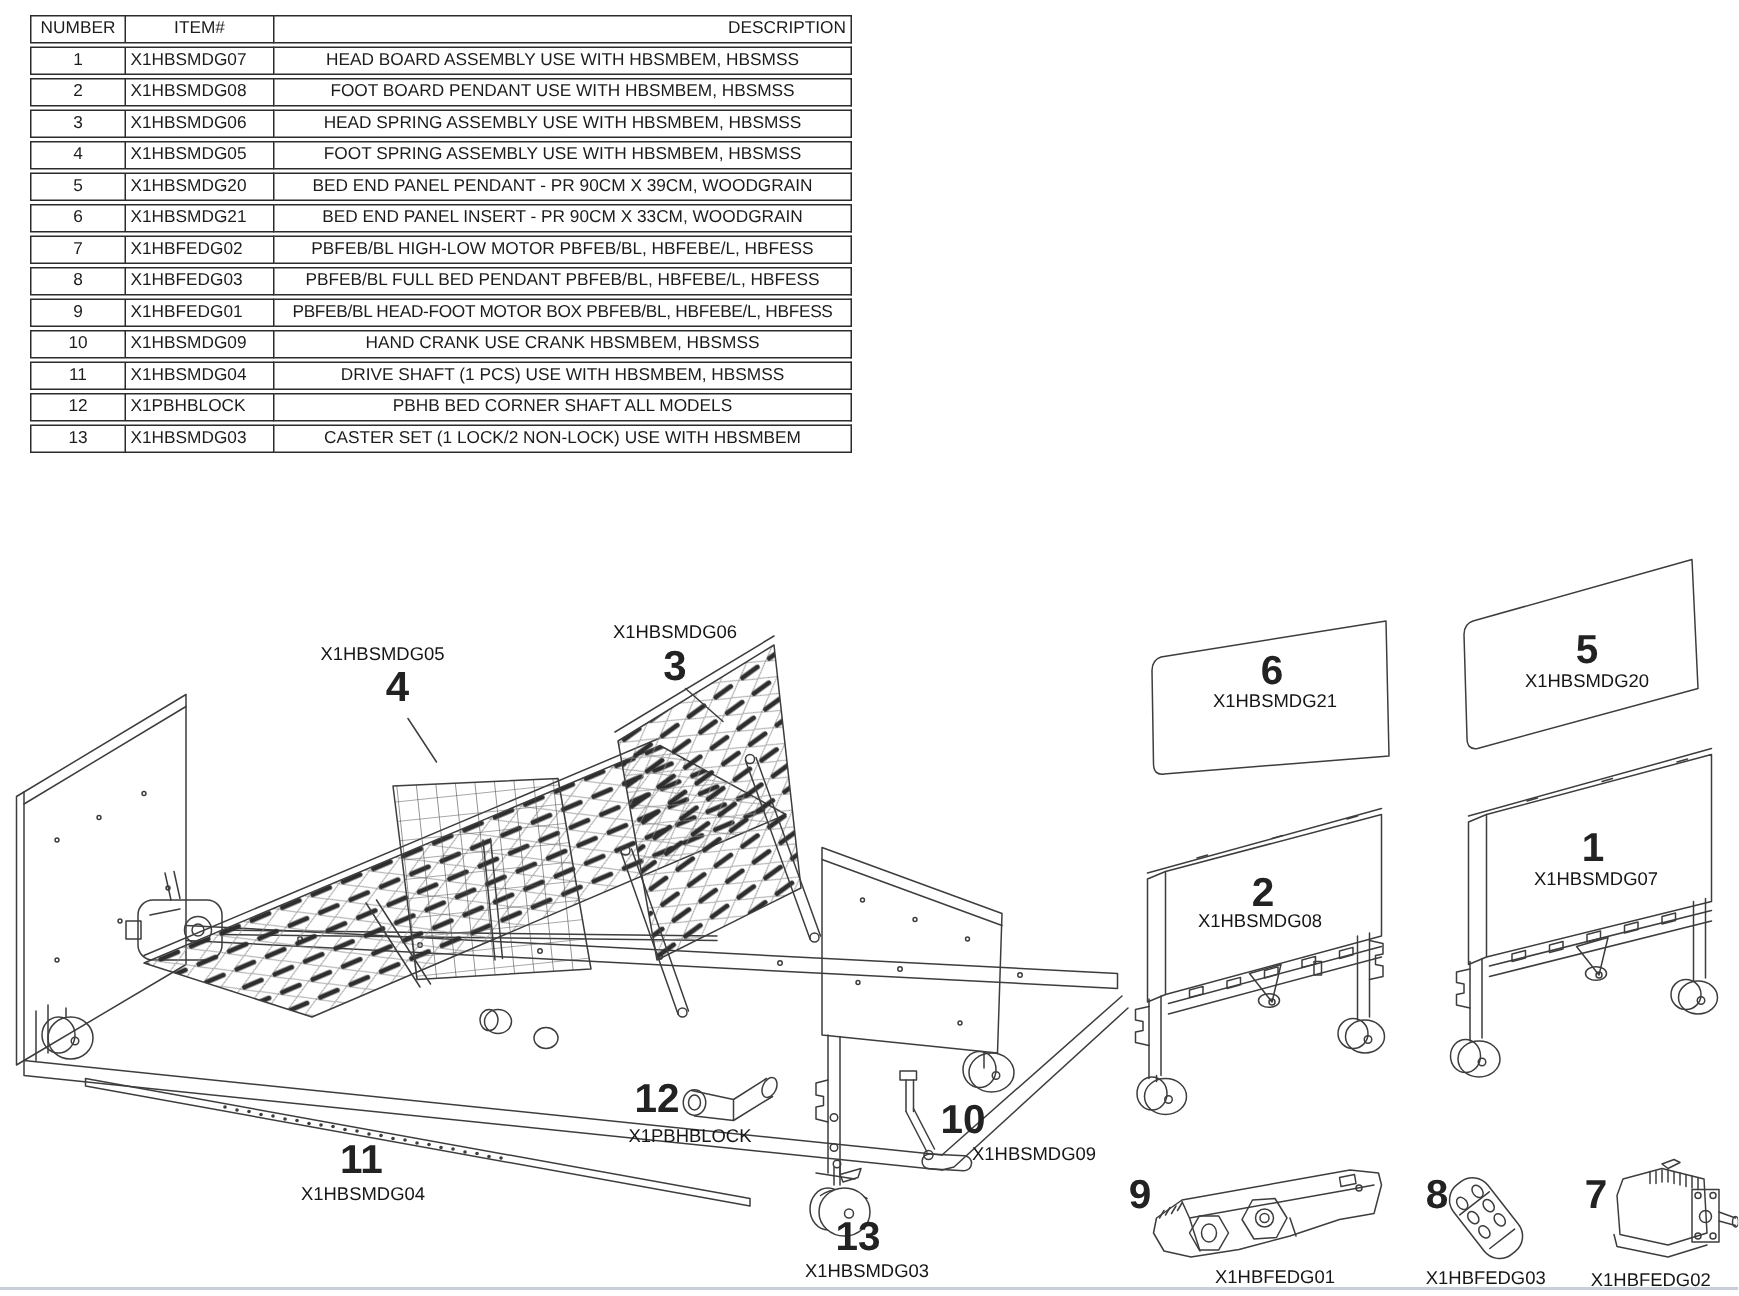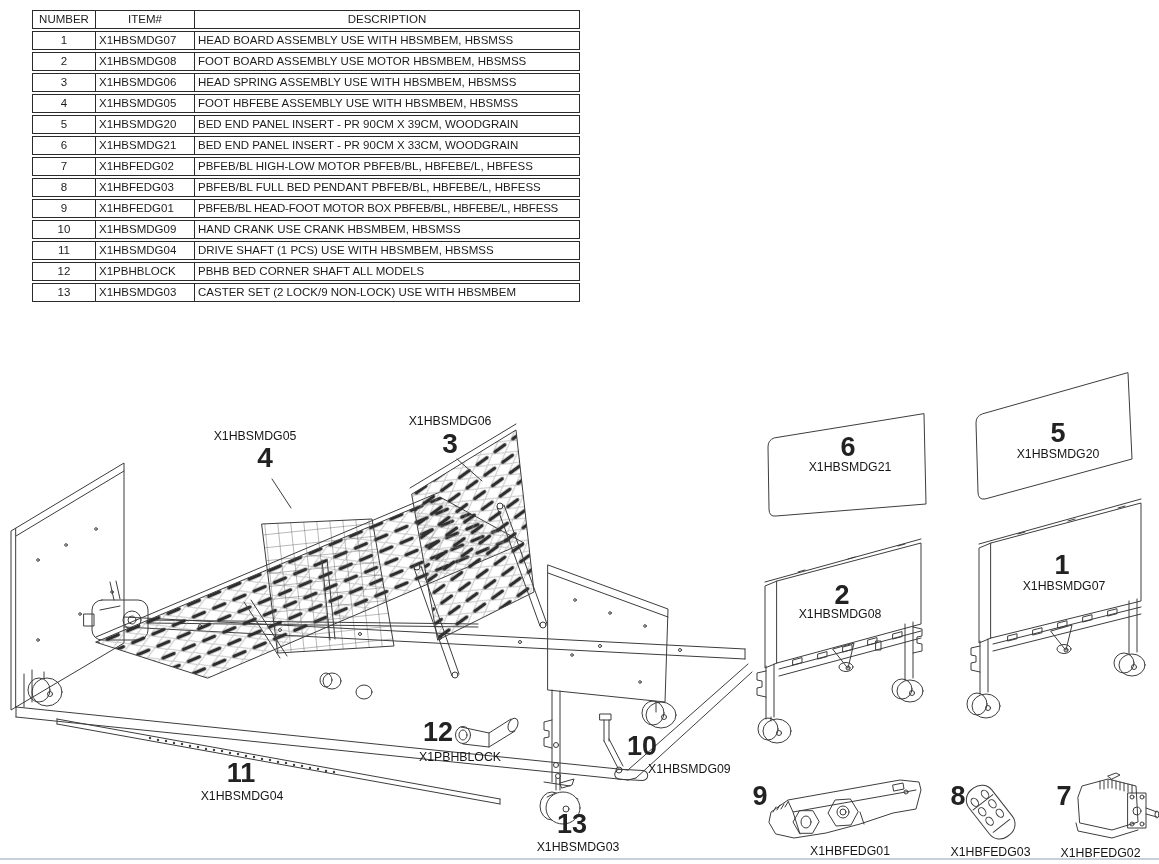--- a/index.html
+++ b/index.html
@@ -1,26 +1,26 @@
 <!DOCTYPE html>
 <html><head>
 <meta charset="utf-8">
 <style>
   html,body{margin:0;padding:0;background:#ffffff;}
   #page{position:relative;width:1159px;height:864px;background:#fff;overflow:hidden;
         font-family:"Liberation Sans",sans-serif;color:#1a1a1a;}
   
-  #parts-table{position:absolute;left:32px;top:8px;border-collapse:separate;border-spacing:0 2px;}
+  #parts-table{position:absolute;left:20px;top:8px;border-collapse:separate;border-spacing:0 2px;}
   #parts-table th,#parts-table td{border:1px solid #2b2b2b;height:17px;padding:0 3px;
       font-size:11.5px;line-height:1.25;white-space:nowrap;font-weight:normal;color:#1c1c1c;}
   #parts-table th+th,#parts-table td+td{border-left:0;}
   .col-num{width:56px;text-align:center;}
   .col-item{width:92px;}
-  .col-desc{width:378px;text-align:left;}
-  th.col-desc{text-align:center;}
+  .col-desc{width:378px;text-align:center;}
+  th.col-desc{text-align:right;}
   td.condensed{font-size:10.3px;letter-spacing:-0.2px;}
   
   #diagram-svg{position:absolute;left:0;top:330px;}
   .callout-num{position:absolute;font-weight:bold;font-size:27px;color:#222;text-align:center;line-height:1;}
   .callout-code{position:absolute;font-size:12.3px;color:#161616;text-align:center;line-height:1.1;white-space:nowrap;}
   .align-left{text-align:left;}
   #bottom-rule{position:absolute;left:0;top:858px;width:1159px;height:2px;}
 </style>
 </head>
 <body>
@@ -42,36 +42,36 @@
     </thead>
     <tbody id="parts-tbody">
         <tr>
           <td class="col-num">1</td>
           <td class="col-item">X1HBSMDG07</td>
           <td class="col-desc">HEAD BOARD ASSEMBLY USE WITH HBSMBEM, HBSMSS</td>
         </tr>
         <tr>
           <td class="col-num">2</td>
           <td class="col-item">X1HBSMDG08</td>
-          <td class="col-desc">FOOT BOARD ASSEMBLY USE MOTOR HBSMBEM, HBSMSS</td>
+          <td class="col-desc">FOOT BOARD PENDANT USE WITH HBSMBEM, HBSMSS</td>
         </tr>
         <tr>
           <td class="col-num">3</td>
           <td class="col-item">X1HBSMDG06</td>
           <td class="col-desc">HEAD SPRING ASSEMBLY USE WITH HBSMBEM, HBSMSS</td>
         </tr>
         <tr>
           <td class="col-num">4</td>
           <td class="col-item">X1HBSMDG05</td>
-          <td class="col-desc">FOOT HBFEBE ASSEMBLY USE WITH HBSMBEM, HBSMSS</td>
+          <td class="col-desc">FOOT SPRING ASSEMBLY USE WITH HBSMBEM, HBSMSS</td>
         </tr>
         <tr>
           <td class="col-num">5</td>
           <td class="col-item">X1HBSMDG20</td>
-          <td class="col-desc">BED END PANEL INSERT - PR 90CM X 39CM, WOODGRAIN</td>
+          <td class="col-desc">BED END PANEL PENDANT - PR 90CM X 39CM, WOODGRAIN</td>
         </tr>
         <tr>
           <td class="col-num">6</td>
           <td class="col-item">X1HBSMDG21</td>
           <td class="col-desc">BED END PANEL INSERT - PR 90CM X 33CM, WOODGRAIN</td>
         </tr>
         <tr>
           <td class="col-num">7</td>
           <td class="col-item">X1HBFEDG02</td>
           <td class="col-desc">PBFEB/BL HIGH-LOW MOTOR PBFEB/BL, HBFEBE/L, HBFESS</td>
@@ -97,21 +97,21 @@
           <td class="col-desc">DRIVE SHAFT (1 PCS) USE WITH HBSMBEM, HBSMSS</td>
         </tr>
         <tr>
           <td class="col-num">12</td>
           <td class="col-item">X1PBHBLOCK</td>
           <td class="col-desc">PBHB BED CORNER SHAFT ALL MODELS</td>
         </tr>
         <tr>
           <td class="col-num">13</td>
           <td class="col-item">X1HBSMDG03</td>
-          <td class="col-desc">CASTER SET (2 LOCK/9 NON-LOCK) USE WITH HBSMBEM</td>
+          <td class="col-desc">CASTER SET (1 LOCK/2 NON-LOCK) USE WITH HBSMBEM</td>
         </tr>
       </tbody>
   </table>
 
   <svg id="diagram-svg" width="1159" height="534" viewBox="0 330 1159 534" fill="none" stroke="#3d3d3d" stroke-width="1" stroke-linejoin="round" stroke-linecap="round">
     <defs>
       <pattern id="springA" width="22" height="13" patternUnits="userSpaceOnUse" patternTransform="rotate(-23)">
         <path d="M0,6.5 L11,0 L22,6.5 L11,13 Z" stroke="#8f8f8f" stroke-width="0.6" fill="none"></path>
         <line x1="3" y1="6.5" x2="15" y2="6.5" stroke="#2e2e2e" stroke-width="3.4" stroke-linecap="round"></line>
       </pattern>

